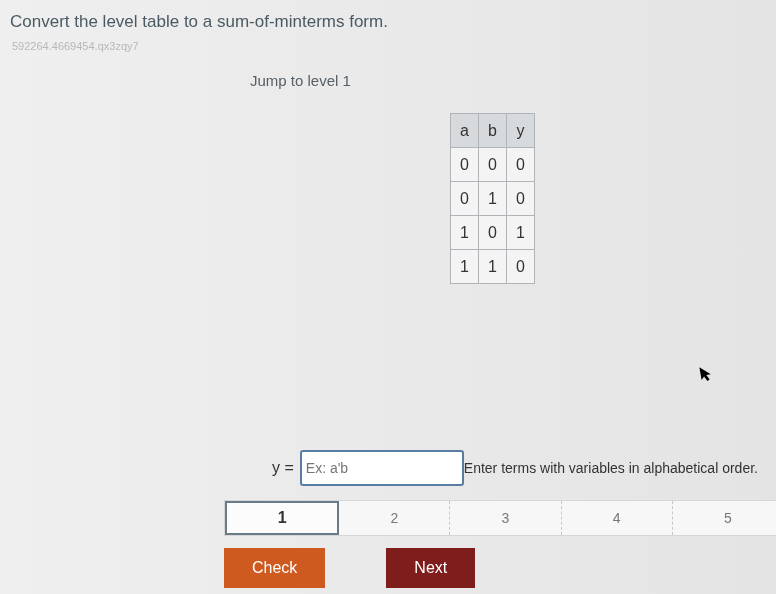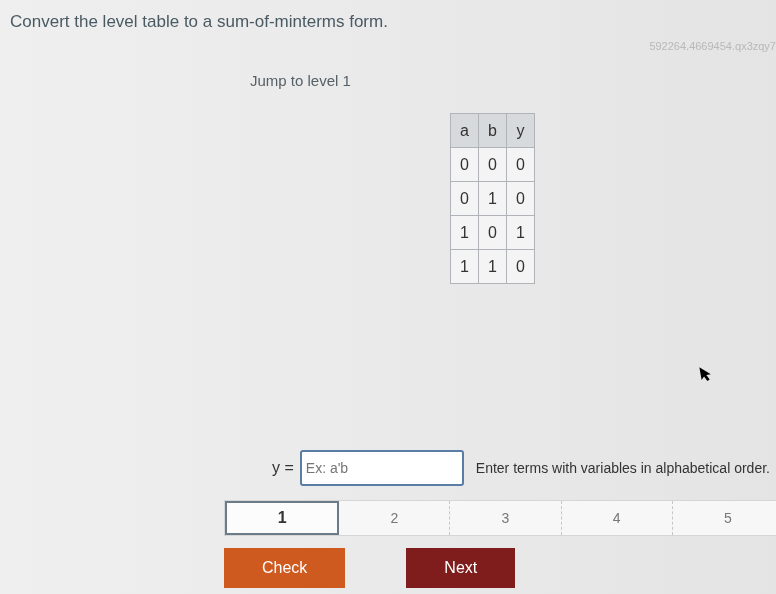--- a/index.html
+++ b/index.html
@@ -15,21 +15,20 @@
   }
   .prompt {
     font-size: 17px;
     color: #4a5a63;
     margin: 2px 0 4px 0;
   }
   .watermark {
     font-size: 11px;
     color: #b8b8b8;
     margin: 8px 0 20px 2px;
-    text-align: right;
   }
   .jump {
     font-size: 15px;
     color: #555f66;
     margin-left: 240px;
     margin-top: 6px;
     margin-bottom: 24px;
   }
   .truth-table {
     margin-left: 440px;
@@ -63,21 +62,20 @@
     width: 164px;
     height: 36px;
     border: 2px solid #5a7da6;
     border-radius: 3px;
     background: #fff;
     font-size: 14px;
     padding: 1px 4px;
     color: #333;
   }
   .answer-row .hint {
-    margin-left: 12px;
     font-size: 14px;
     color: #333;
   }
   .steps {
     position: absolute;
     top: 500px;
     left: 224px;
     width: 560px;
     height: 36px;
     display: flex;
@@ -103,21 +101,21 @@
   }
   .buttons {
     position: absolute;
     top: 548px;
     left: 224px;
     display: flex;
     gap: 24px;
   }
   .btn {
     height: 40px;
-    padding: 0 38px;
+    padding: 0 28px;
     font-size: 16px;
     color: #fff;
     border: none;
     cursor: pointer;
   }
   .btn.check { background: #cf5a20; }
   .btn.next  { background: #7f1d1d; margin-left: 37px; }
   .cursor-icon {
     position: absolute;
     top: 365px;

